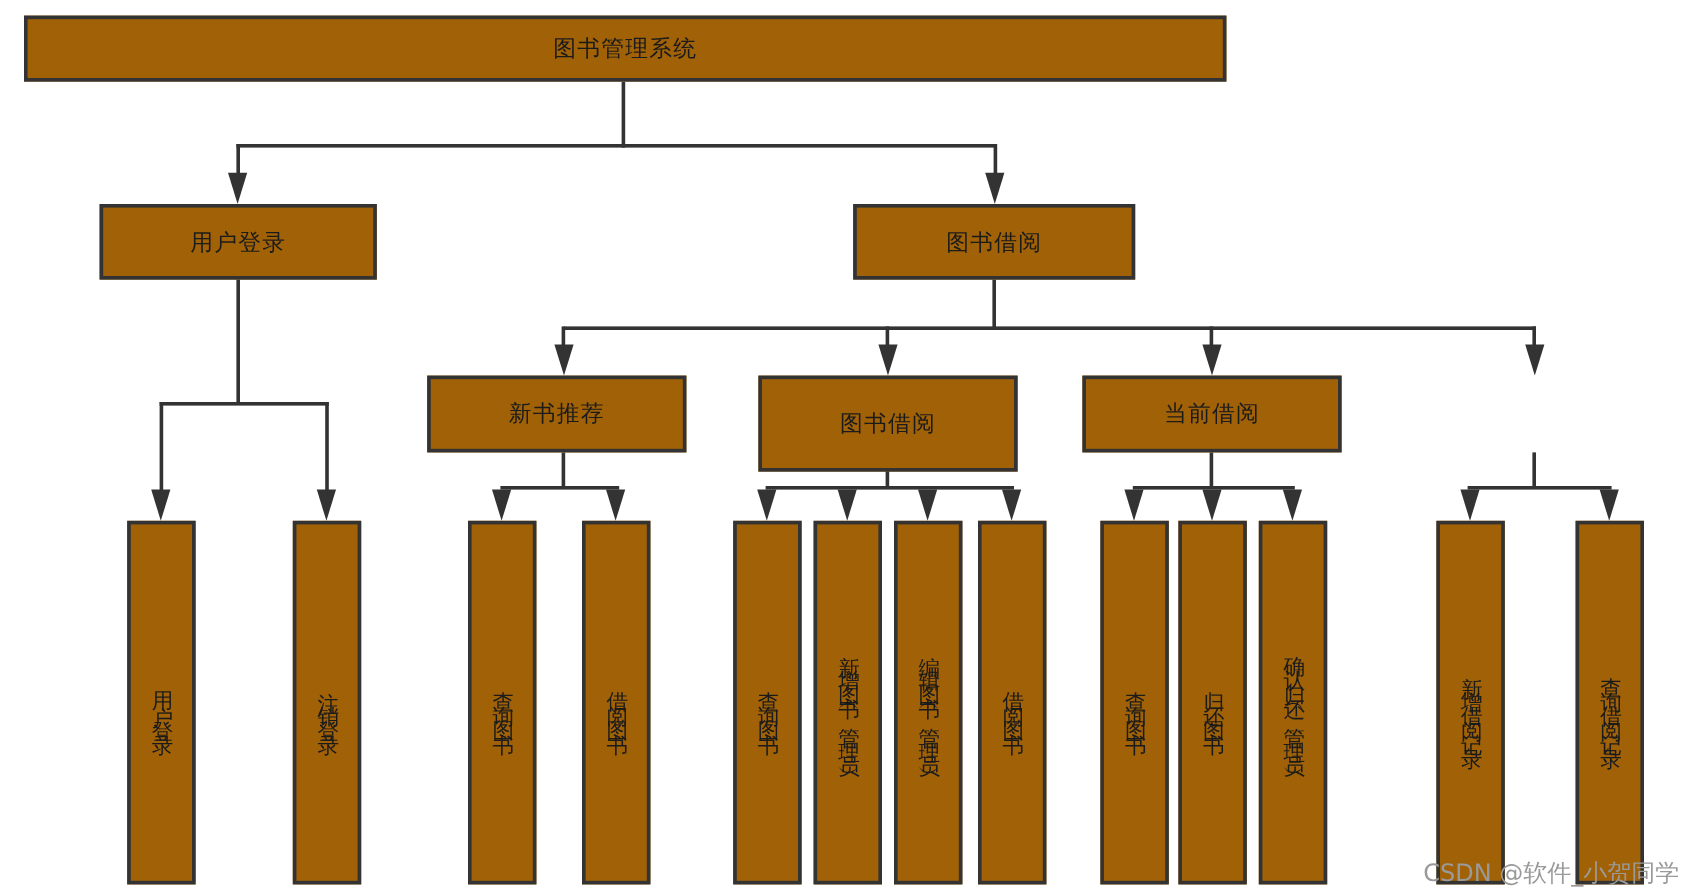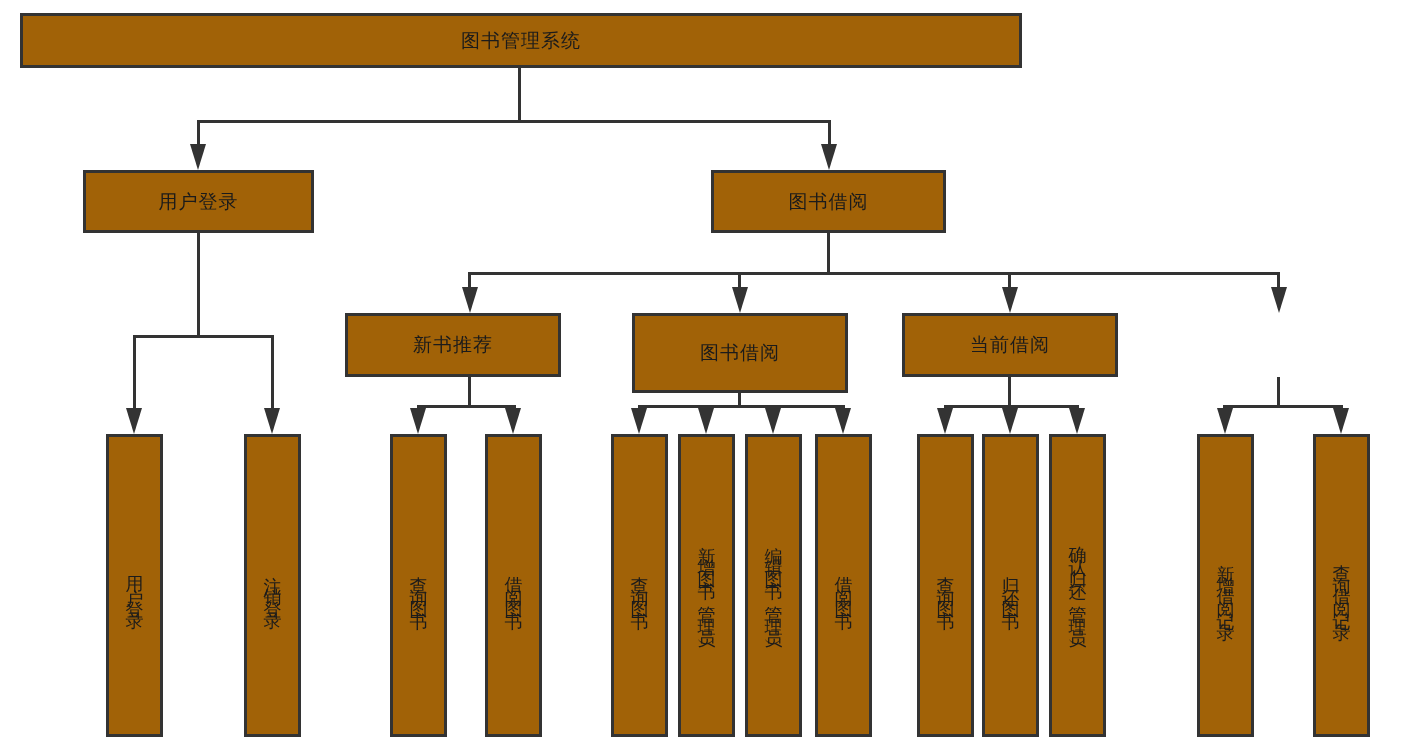--- a/index.html
+++ b/index.html
@@ -90,21 +90,21 @@
     <span class="hlabel">图书管理系统</span>
   </div>
 
   <div class="box" style="left:83px;top:170px;width:231px;height:63px">
     <span class="hlabel">用户登录</span>
   </div>
   <div class="box" style="left:711px;top:170px;width:235px;height:63px">
     <span class="hlabel">图书借阅</span>
   </div>
 
-  <div class="box" style="left:345px;top:313px;width:216px;height:64px">
+  <div class="box" style="left:356px;top:313px;width:216px;height:64px">
     <span class="hlabel">新书推荐</span>
   </div>
   <div class="box" style="left:632px;top:313px;width:216px;height:80px">
     <span class="hlabel">图书借阅</span>
   </div>
   <div class="box" style="left:902px;top:313px;width:216px;height:64px">
     <span class="hlabel">当前借阅</span>
   </div>
 
   <div class="box" style="left:106px;top:434px;width:57px;height:303px">
@@ -140,14 +140,15 @@
   <div class="box" style="left:1049px;top:434px;width:57px;height:303px">
     <span class="vlabel">确认归还（管理员）</span>
   </div>
   <div class="box" style="left:1197px;top:434px;width:57px;height:303px">
     <span class="vlabel">新增借阅记录</span>
   </div>
   <div class="box" style="left:1313px;top:434px;width:57px;height:303px">
     <span class="vlabel">查询借阅记录</span>
   </div>
 
+  <div class="wm">CSDN @软件_小贺同学</div>
 
 </div>
 
 </body></html>

